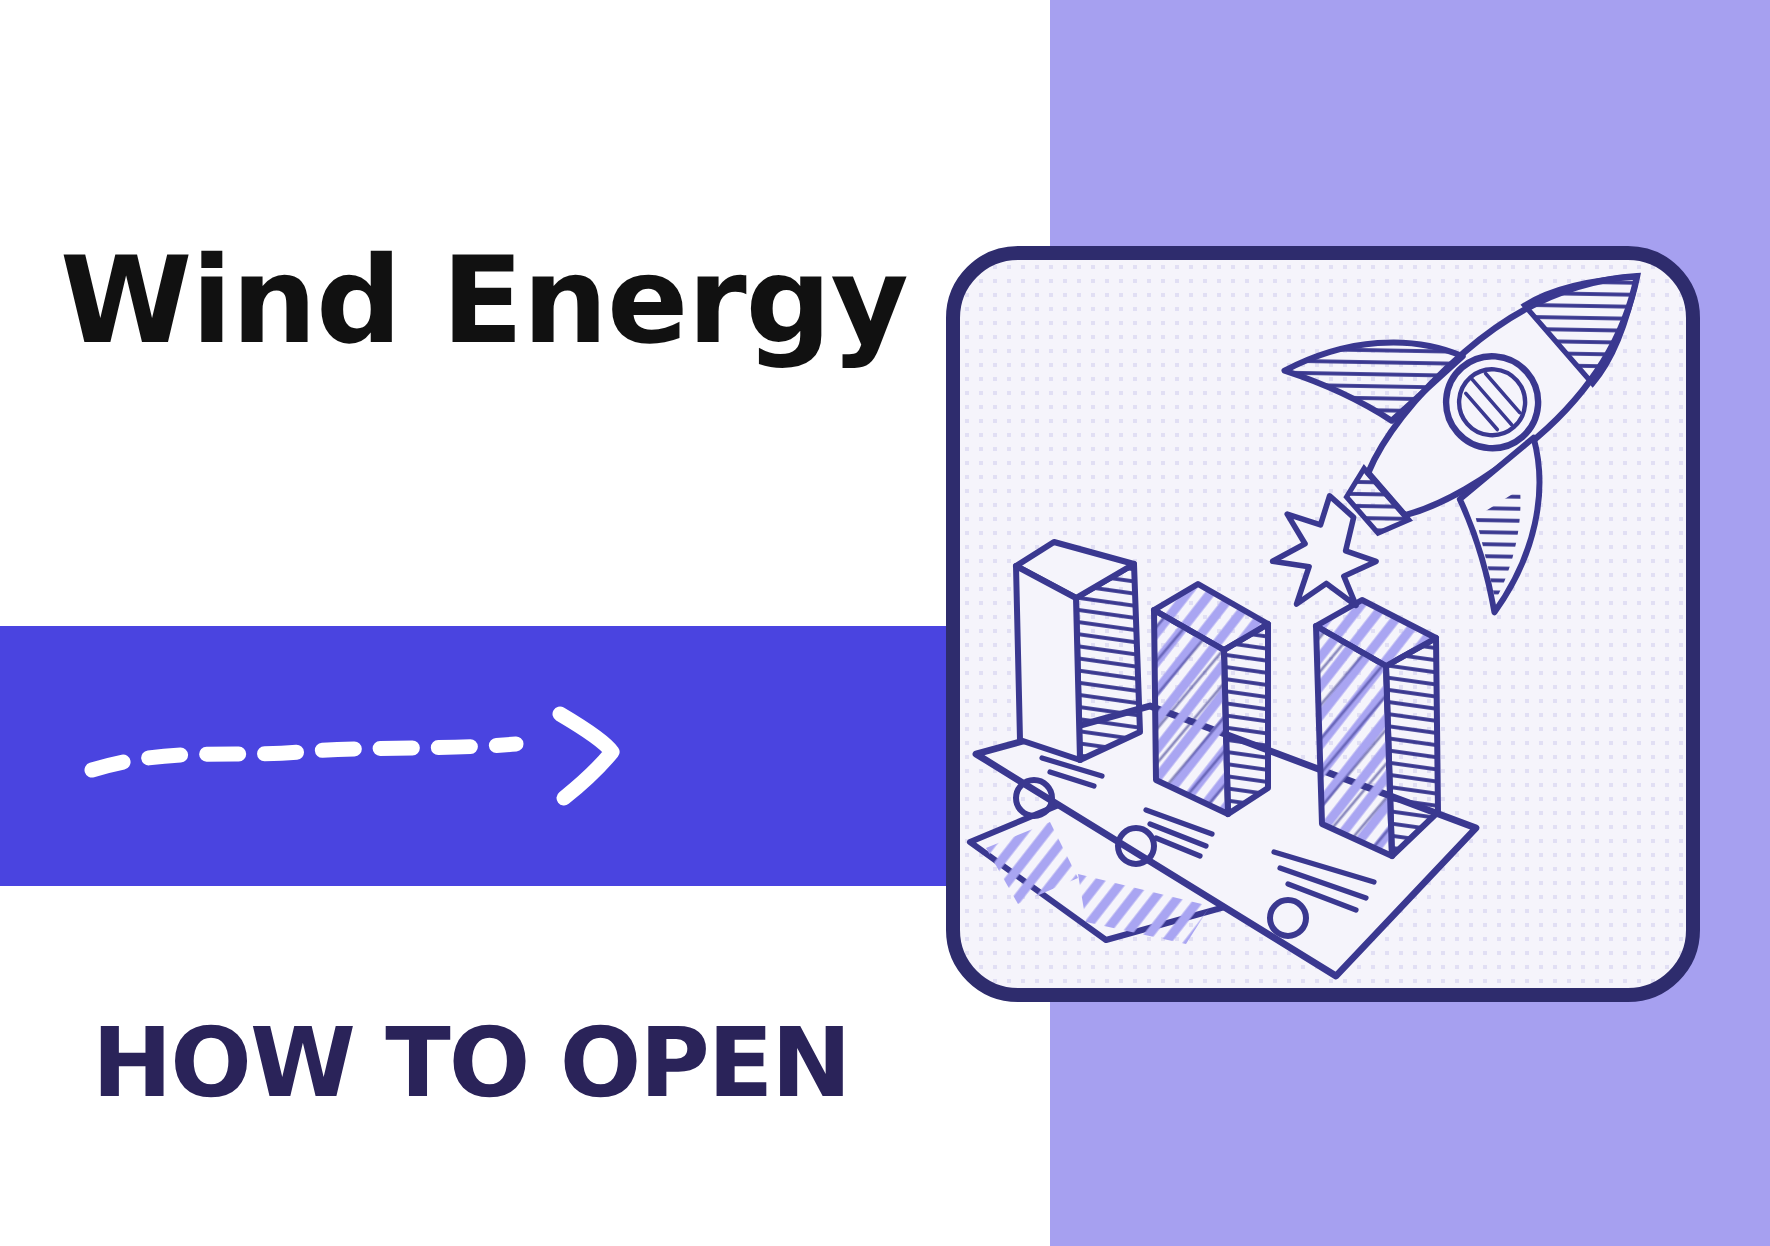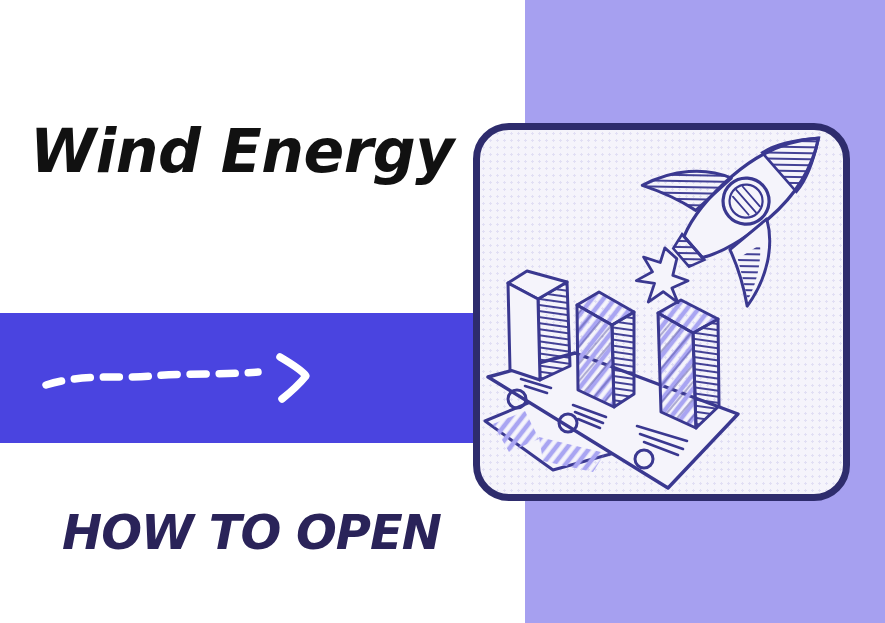--- a/index.html
+++ b/index.html
@@ -4,32 +4,32 @@
 <style>
   :root{
     --background:#ffffff; --panel:#a6a0f0; --band:#4a44e0;
     --title:#111111; --subtitle:#2a2359;
     --card_bg:#f5f4fb; --card_border:#2e2c6d;
     --ink:#3a3890; --hatch:#a9a5f2; --dots:#e1dff4; --arrow:#ffffff;
   }
   *{margin:0;padding:0;box-sizing:border-box;}
   html,body{width:885px;height:623px;overflow:hidden;background:var(--background);
     font-family:"DejaVu Sans","Liberation Sans",sans-serif;}
-  .canvas{position:relative;width:885px;height:623px;background:var(--background);overflow:hidden;font-style:italic;}
+  .canvas{position:relative;width:885px;height:623px;background:var(--background);overflow:hidden;}
 
   .panel{position:absolute;left:525px;top:0;width:360px;height:623px;background:var(--panel);}
 
   .title{position:absolute;left:30px;top:120px;font-size:60px;font-weight:700;
     letter-spacing:-0.5px;color:var(--title);line-height:1.05;white-space:nowrap;}
 
   .band{position:absolute;left:0;top:313px;width:478px;height:130px;background:var(--band);}
   .band svg{position:absolute;left:0;top:0;}
 
   .subtitle{position:absolute;left:46px;top:504px;font-size:48px;font-weight:700;
-    letter-spacing:-1px;color:var(--subtitle);white-space:nowrap;margin-left:16px;}
+    letter-spacing:-1px;color:var(--subtitle);white-space:nowrap;}
 
   .card{position:absolute;left:473px;top:123px;width:377px;height:378px;
     border:7px solid var(--card_border);border-radius:36px;
     background-color:var(--card_bg);
     background-image:radial-gradient(circle,var(--dots) 1.1px,transparent 1.1px);
     background-size:7px 7px;z-index:2;overflow:hidden;}
   .card svg{display:block;}
 
   
   .ink{stroke:var(--ink);}

